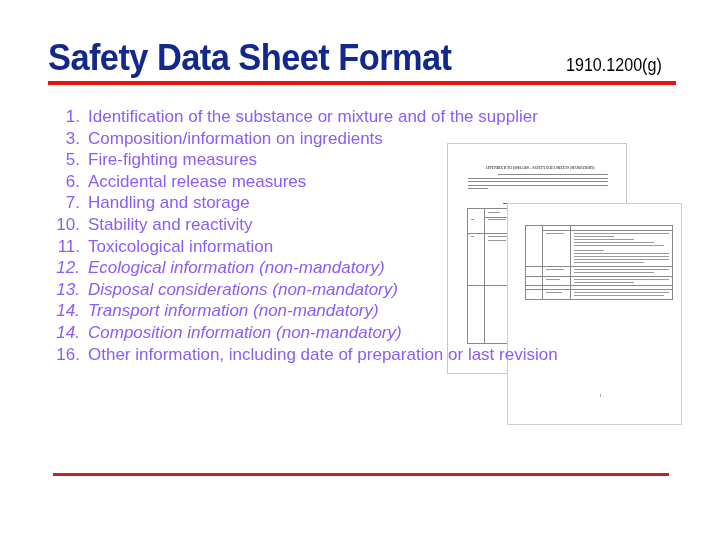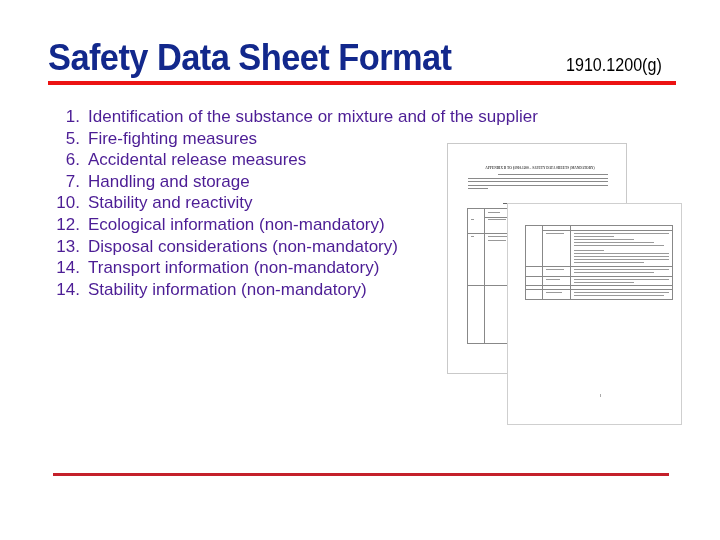--- a/index.html
+++ b/index.html
@@ -61,27 +61,27 @@
     .doc-table-front .txt { position: absolute; height: 1px; background: #9a9a9a; }
     .doc-page-num {
       position: absolute; left: 92px; top: 190px; width: 1px; height: 3px; background: #aaa;
     }
 
     .sections {
       position: absolute; left: 52px; top: 106px; list-style: none;
     }
     .sections li {
       position: relative; font-size: 17px; line-height: 21.6px; height: 21.6px;
-      white-space: nowrap; color: #4c1d95;
+      white-space: nowrap; color: #8b5cf6;
     }
     .sections li .num {
       display: inline-block; width: 36px; text-align: right; padding-right: 8px;
     }
     .sections li .txt { display: inline-block; }
-    .sections li.optional { }
+    .sections li.optional { font-style: italic; }
   </style>
 </head>
 <body>
 
 <div class="title">Safety Data Sheet Format</div>
 <div class="reg-ref">1910.1200(g)</div>
 <div class="rule-top"></div>
 
 <div class="doc doc-back">
   <div class="doc-heading">APPENDIX D TO §1910.1200 – SAFETY DATA SHEETS (MANDATORY)</div>
@@ -135,23 +135,26 @@
     <div class="txt" style="left:20px; top:7px; width:18px;"></div>
     <div class="txt" style="left:20px; top:43px; width:18px;"></div>
     <div class="txt" style="left:20px; top:53px; width:14px;"></div>
     <div class="txt" style="left:20px; top:66px; width:16px;"></div>
   </div>
   <div class="doc-page-num"></div>
 </div>
 
 <ol class="sections">
   <li><span class="num">1.</span><span class="txt">Identification of the substance or mixture and of the supplier</span></li>
+  <li><span class="num">3.</span><span class="txt">Composition/information on ingredients</span></li>
   <li><span class="num">5.</span><span class="txt">Fire-fighting measures</span></li>
   <li><span class="num">6.</span><span class="txt">Accidental release measures</span></li>
   <li><span class="num">7.</span><span class="txt">Handling and storage</span></li>
   <li><span class="num">10.</span><span class="txt">Stability and reactivity</span></li>
+  <li><span class="num">11.</span><span class="txt">Toxicological information</span></li>
   <li class="optional"><span class="num">12.</span><span class="txt">Ecological information (non-mandatory)</span></li>
   <li class="optional"><span class="num">13.</span><span class="txt">Disposal considerations (non-mandatory)</span></li>
   <li class="optional"><span class="num">14.</span><span class="txt">Transport information (non-mandatory)</span></li>
-  <li class="optional"><span class="num">14.</span><span class="txt">Stability information (non-mandatory)</span></li>
+  <li class="optional"><span class="num">14.</span><span class="txt">Composition information (non-mandatory)</span></li>
+  <li><span class="num">16.</span><span class="txt">Other information, including date of preparation or last revision</span></li>
 </ol>
 
 <div class="rule-bottom"></div>
 
 </body></html>

